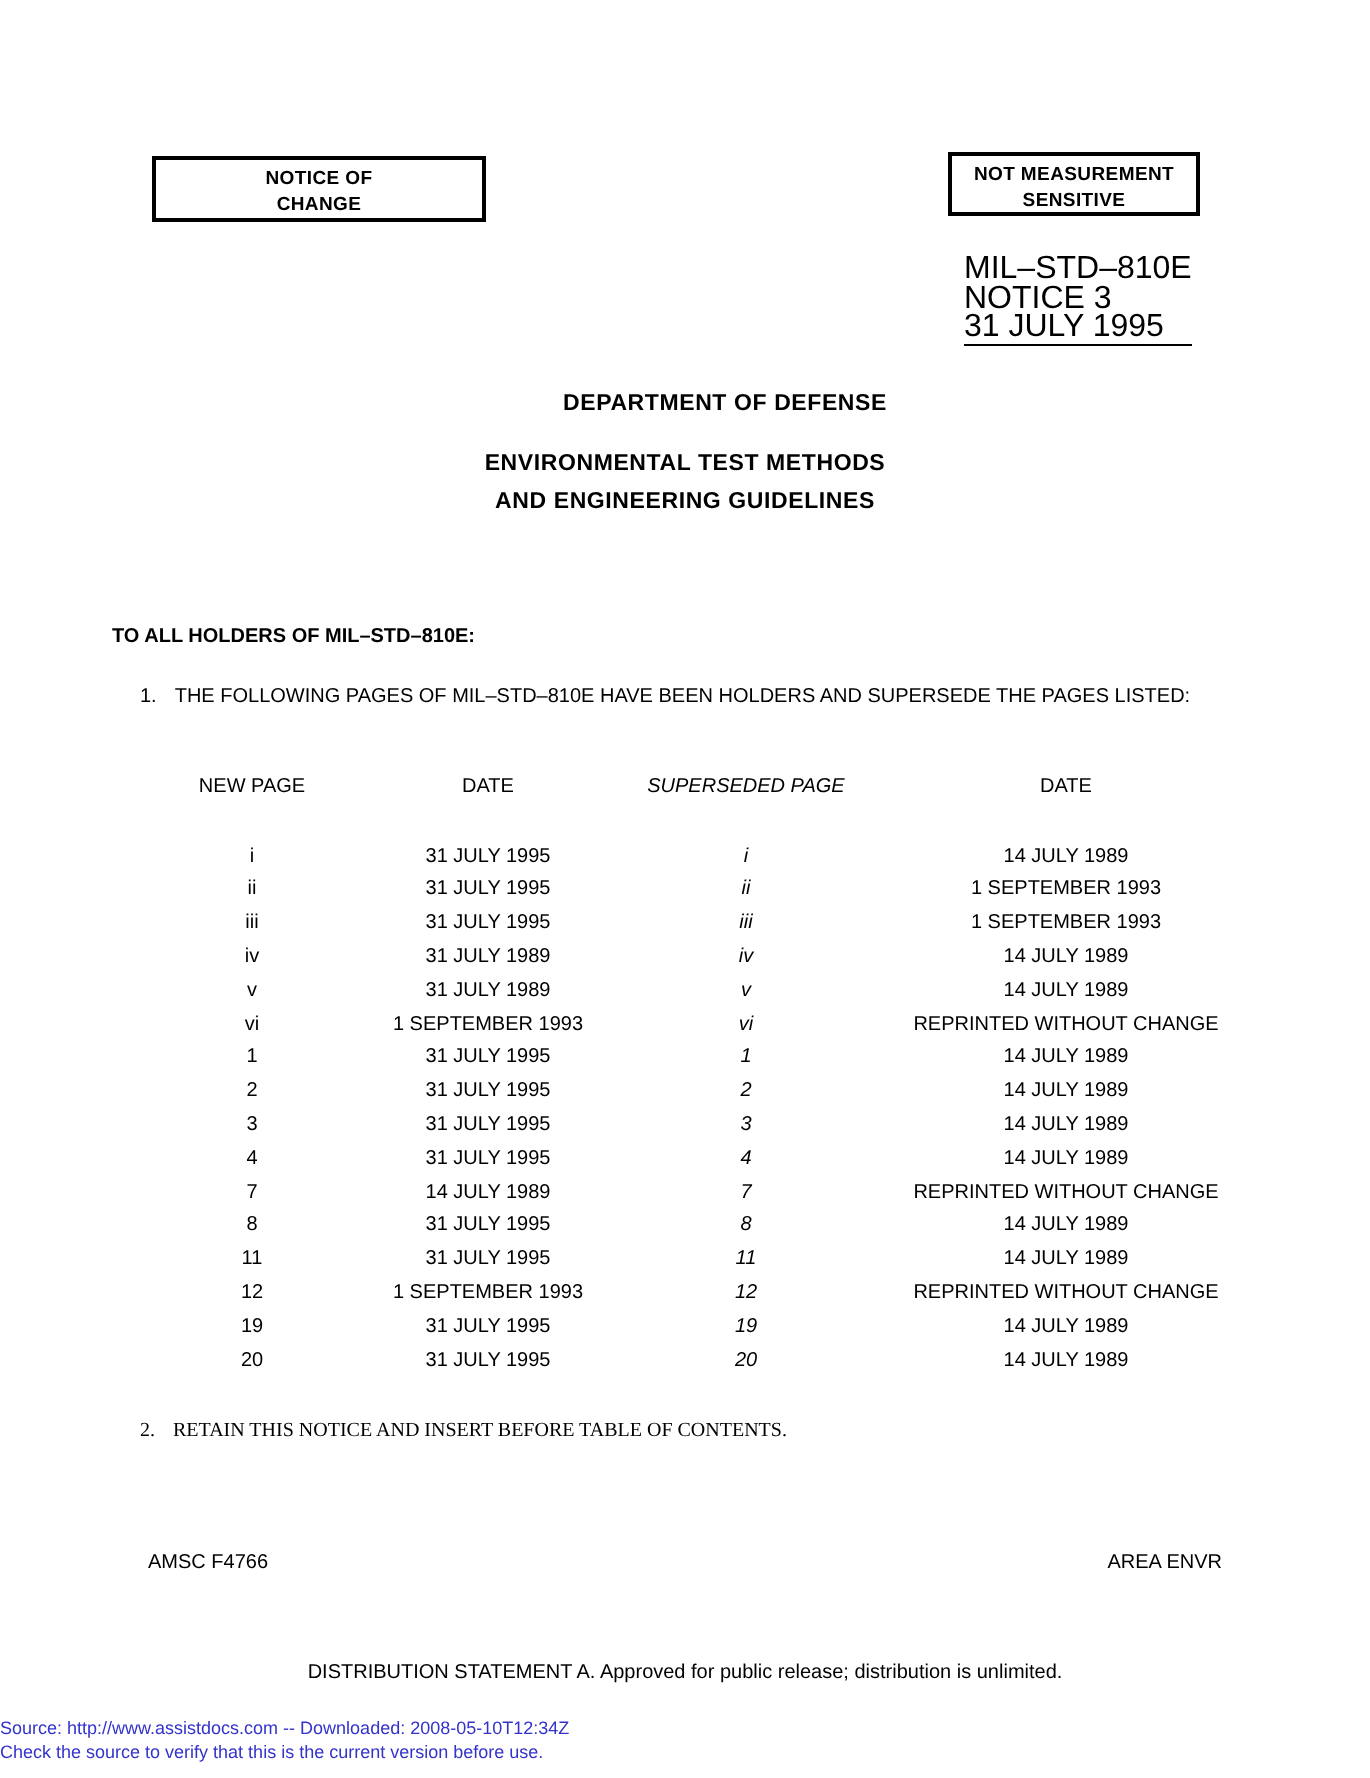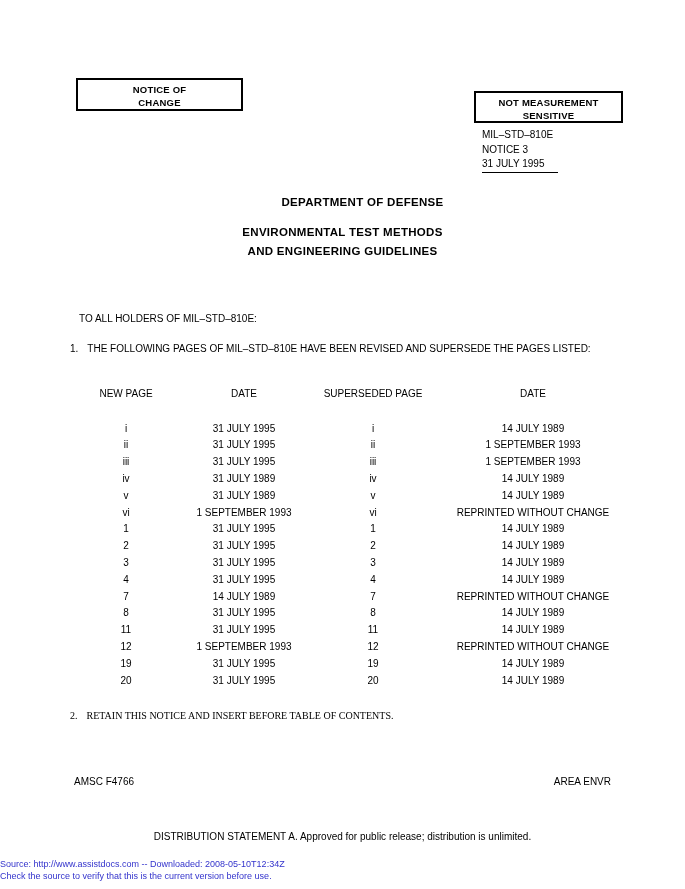--- a/index.html
+++ b/index.html
@@ -32,31 +32,31 @@
     padding-top: 4px;
   }
   #notice-box {
     left: 76px;
     top: 78px;
     width: 167px;
     height: 33px;
   }
   #sensitive-box {
     left: 474px;
-    top: 91px;
-    width: 149px;
+    top: 76px;
+    width: 126px;
     height: 32px;
   }
 
   
   #doc-id {
     position: absolute;
     left: 482px;
     top: 128px;
-    font-size: 10px;
+    font-size: 16px;
     line-height: 14.5px;
   }
   #doc-id .dated {
     display: inline-block;
     border-bottom: 1px solid #000;
     padding-right: 14px;
   }
 
   
   .doc-title {
@@ -70,21 +70,21 @@
   }
   #title-dod { top: 196px; padding-left: 20px; }
   #title-env { top: 223px; line-height: 19px; }
 
   
   .body-text {
     position: absolute;
     font-size: 10px;
     line-height: 15px;
   }
-  #holders { left: 79px; top: 311px; }
+  #holders { left: 56px; top: 311px; font-weight: bold; }
   #para-1 {
     left: 70px;
     top: 341px;
     width: 568px;
   }
   #para-1 .num { margin-right: 9px; }
   #para-2 { left: 70px; top: 708px; font-family: Liberation Serif, serif; }
   #para-2 .num { margin-right: 9px; }
 
   
@@ -99,21 +99,21 @@
   #page-table th,
   #page-table td {
     font-weight: normal;
     padding: 0;
     height: 16.8px;
     vertical-align: middle;
   }
   #page-table thead th { padding-bottom: 18px; }
   .col-newpage  { width: 88px;  text-align: center; }
   .col-date1    { width: 148px; text-align: center; }
-  .col-suppage  { width: 110px; text-align: center; }
+  .col-suppage  { width: 110px; text-align: center; font-style: italic; }
   .col-date2    { width: 210px; text-align: center; }
 
   
   #amsc {
     position: absolute;
     left: 74px;
     top: 776px;
     font-size: 10px;
   }
   #area {
@@ -165,21 +165,21 @@
 
   <div id="title-dod" class="doc-title">DEPARTMENT OF DEFENSE</div>
   <div id="title-env" class="doc-title">
     <div>ENVIRONMENTAL TEST METHODS</div>
     <div>AND ENGINEERING GUIDELINES</div>
   </div>
 
   <div id="holders" class="body-text">TO ALL HOLDERS OF MIL–STD–810E:</div>
 
   <div id="para-1" class="body-text">
-    <span class="num">1.</span><span>THE FOLLOWING PAGES OF MIL–STD–810E HAVE BEEN REVISED AND SUPERSEDE THE PAGES LISTED:</span>
+    <span class="num">1.</span><span>THE FOLLOWING PAGES OF MIL–STD–810E HAVE BEEN HOLDERS AND SUPERSEDE THE PAGES LISTED:</span>
   </div>
 
   <table id="page-table">
     <thead>
       <tr>
         <th class="col-newpage">NEW PAGE</th>
         <th class="col-date1">DATE</th>
         <th class="col-suppage">SUPERSEDED PAGE</th>
         <th class="col-date2">DATE</th>
       </tr>

